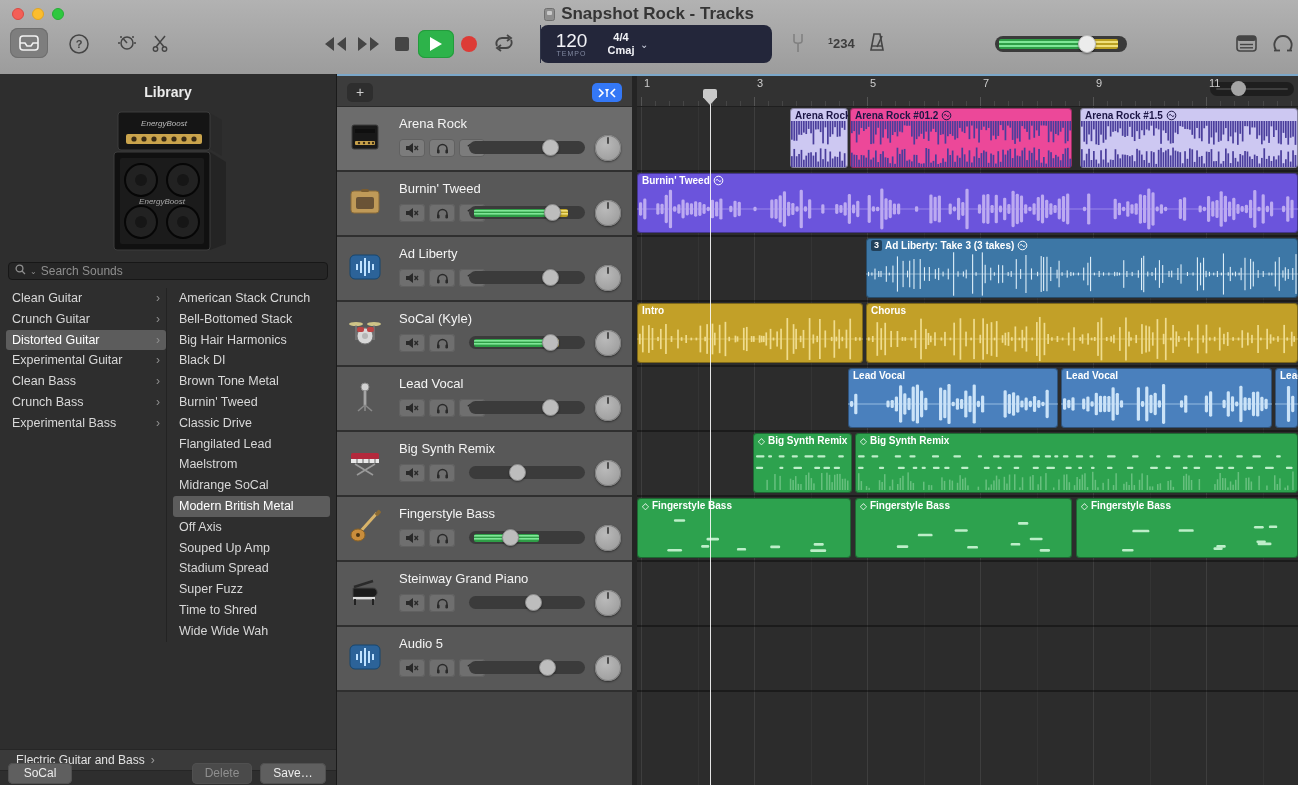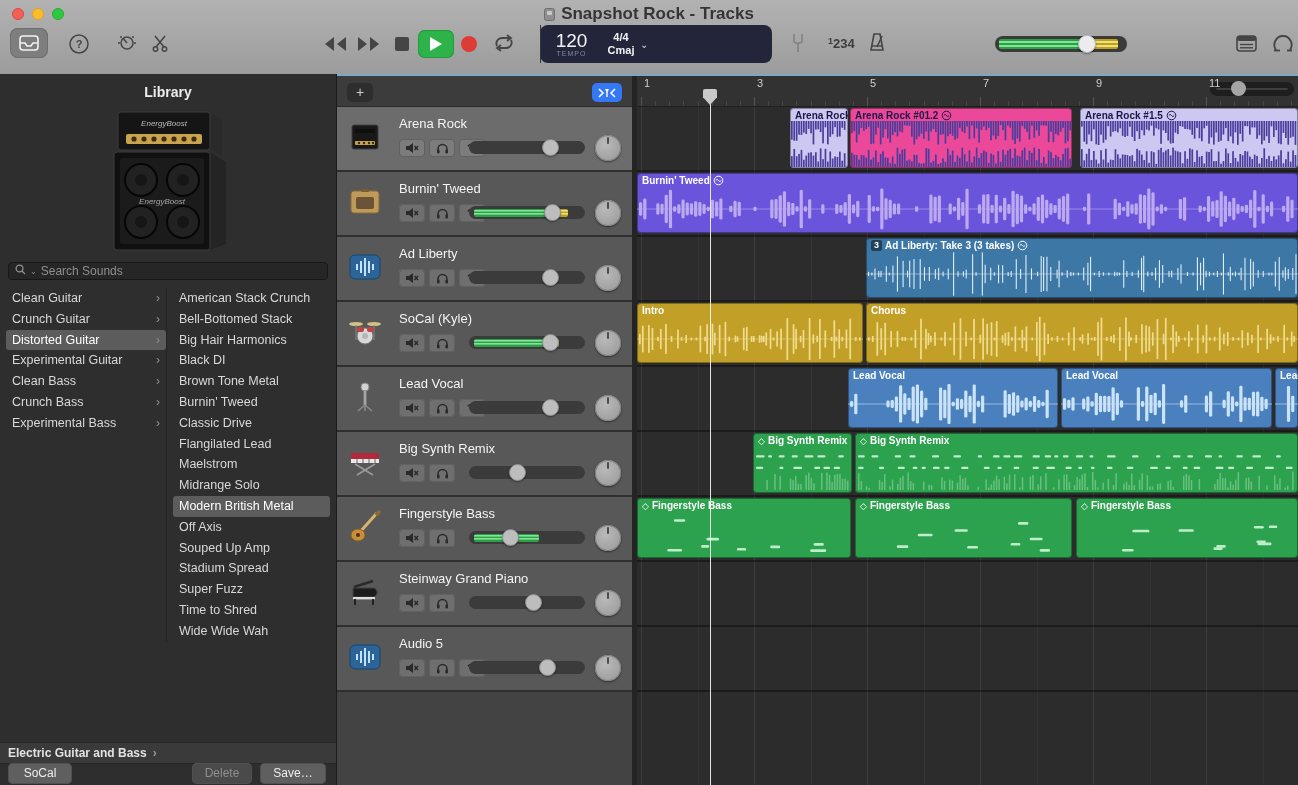--- a/index.html
+++ b/index.html
@@ -51,21 +51,21 @@
   .lib-title{position:absolute;top:10px;width:100%;text-align:center;font-size:14px;font-weight:700;color:#ececec;}
   .amp-wrap{position:absolute;left:92px;top:30px;}
   .search{position:absolute;left:8px;top:188px;width:320px;height:18px;background:#262626;border:1px solid #171717;border-radius:4px;display:flex;align-items:center;color:#8e8e8e;font-size:12px;padding:0 6px;gap:4px;}
   .lib-cols{position:absolute;left:0;top:214px;width:337px;}
   .lib-col{position:absolute;top:0;}
   .lib-col.left{left:6px;width:160px;}
   .lib-col.right{left:166px;width:164px;border-left:1px solid #232323;padding-left:6px;}
   .lib-item{height:20.8px;line-height:20.8px;font-size:12.5px;color:#d8d8d8;padding:0 6px;border-radius:3px;display:flex;justify-content:space-between;white-space:nowrap;}
   .lib-item .chev{color:#8f8f8f;font-size:12px;}
   .lib-item.sel{background:#5c5c5c;color:#fff;}
-  .lib-path{position:absolute;left:0;bottom:24px;width:100%;height:22px;background:#3a3a3a;border-top:1px solid #262626;border-bottom:1px solid #262626;font-size:12px;color:#e2e2e2;line-height:21px;padding:0 8px;font-weight:bold;}
+  .lib-path{position:absolute;left:0;bottom:17px;width:100%;height:22px;background:#3a3a3a;border-top:1px solid #262626;border-bottom:1px solid #262626;font-size:12px;color:#e2e2e2;line-height:21px;padding:0 16px;}
   .lib-path .chev{color:#9a9a9a;margin-left:6px;}
   .lb-btn{position:absolute;bottom:4px;height:21px;border-radius:5px;background:#5f5f5f;color:#ededed;font-size:12px;text-align:center;line-height:21px;box-shadow:inset 0 0 0 1px #505050;}
   .lb-btn.disabled{background:#4a4a4a;color:#8f8f8f;}
 
   .headers{position:absolute;left:337px;top:74px;width:295px;height:711px;background:#434343;}
   .hd-strip{position:absolute;left:0;top:2px;width:100%;height:31px;background:#3c3c3c;border-bottom:1px solid #2a2a2a;}
   .add-btn{position:absolute;left:10px;top:7px;width:26px;height:19px;background:#2e2e2e;border-radius:5px;color:#cfcfcf;font-size:14px;line-height:18px;text-align:center;}
   .catch-btn{position:absolute;right:10px;top:7px;width:30px;height:19px;background:#3478f6;border-radius:5px;display:flex;align-items:center;justify-content:center;color:#fff;}
   .trows{position:absolute;left:0;top:33px;width:100%;}
   .trow{position:relative;width:100%;height:65px;background:#585858;border-bottom:2px solid #2f2f2f;}
@@ -330,21 +330,21 @@
           <div class="lib-item">
             <span>Classic Drive</span>
           </div>
           <div class="lib-item">
             <span>Flangilated Lead</span>
           </div>
           <div class="lib-item">
             <span>Maelstrom</span>
           </div>
           <div class="lib-item">
-            <span>Midrange Solo</span>
+            <span>Midrange SoCal</span>
           </div>
           <div class="lib-item sel">
             <span>Modern British Metal</span>
           </div>
           <div class="lib-item">
             <span>Off Axis</span>
           </div>
           <div class="lib-item">
             <span>Souped Up Amp</span>
           </div>

